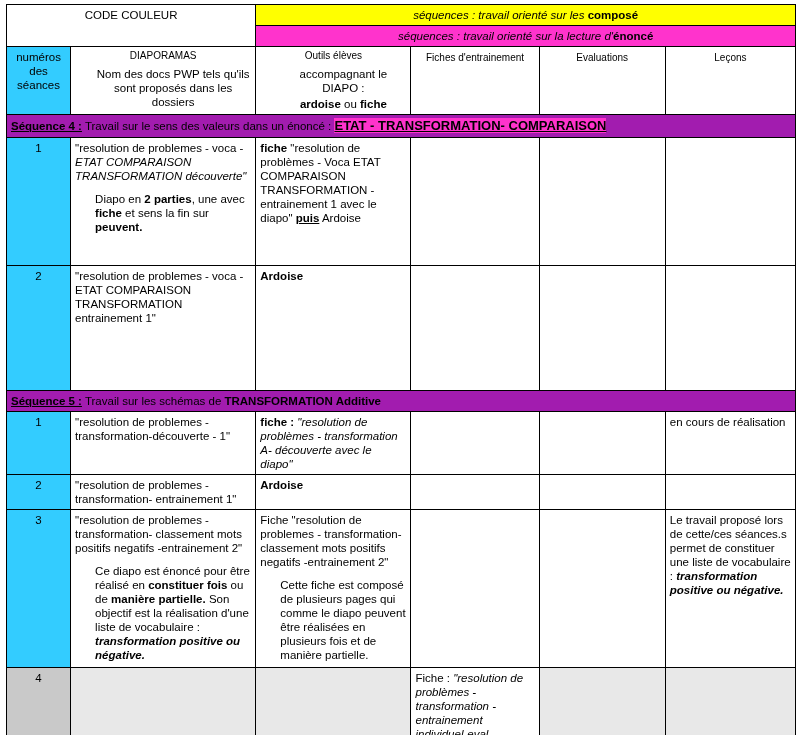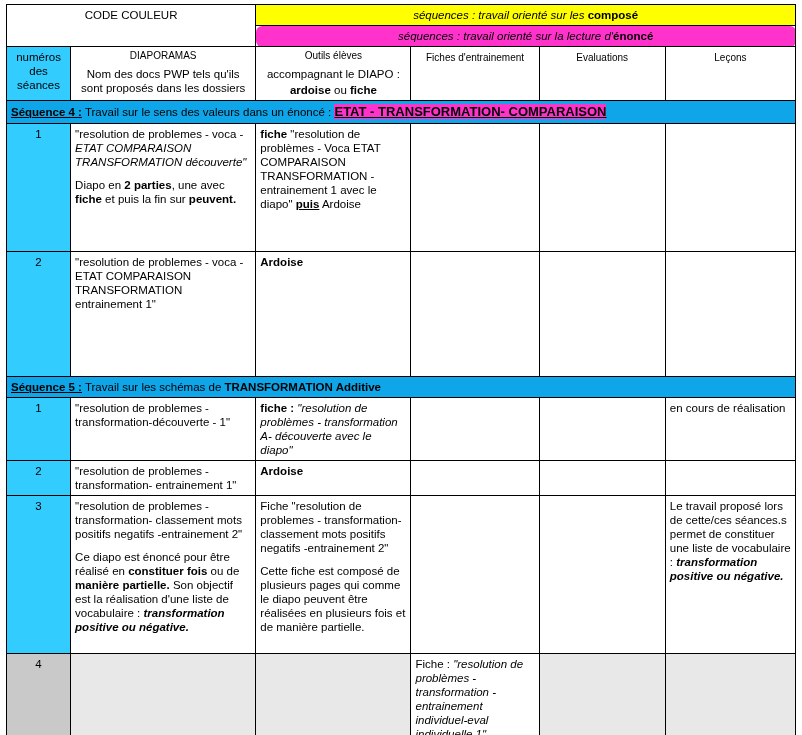--- a/index.html
+++ b/index.html
@@ -57,21 +57,20 @@
     font-size: 12px;
     padding: 4px;
   }
   .legend-magenta {
     background: #ff33cc;
     text-align: center;
     vertical-align: middle;
     font-style: italic;
     font-size: 12px;
     padding: 4px;
-    border-radius: 6px;
   }
   .legend-yellow b, .legend-magenta b { font-style: normal; font-weight: bold; }
 
   
   .hdr {
     background: #ffffff;
     text-align: center;
     vertical-align: top;
     font-size: 12px;
     padding: 4px 5px 8px 5px;
@@ -83,21 +82,21 @@
     vertical-align: middle;
     font-weight: bold;
     font-size: 12px;
     padding: 4px 2px;
     margin-top: 40px;
   }
   .hdr b { font-weight: bold; }
 
   
   .seq-banner {
-    background: #0ea5e9;
+    background: #a21caf;
     font-size: 15px;
     padding: 3px 6px;
     vertical-align: middle;
   }
   .seq-banner .seq-title {
     font-weight: bold;
     text-decoration: underline;
   }
   .seq-banner .hl-magenta {
     background: #ff33cc;
@@ -113,21 +112,21 @@
     text-align: center;
     vertical-align: middle;
     font-size: 15px;
   }
   .cell { background: #ffffff; }
   .cell-grey { background: #e8e8e8; }
   .num-grey { background: #c9c9c9; text-align:center; vertical-align:middle; font-size:15px;}
   .it { font-style: italic; }
   .u { text-decoration: underline; }
   p { margin: 0 0 0 0; }
-  p + p { margin-top: 9px; }
+  p + p { margin-top: 9px; margin-left: 20px; }
 </style>
 </head>
 <body>
 
 <div class="sheet">
 <table class="grid">
   <colgroup>
     <col class="c0">
         <col class="c1">
         <col class="c2">
@@ -162,21 +161,21 @@
     </tr>
 
     <tr>
       <td class="seq-banner" colspan="6"><span class="seq-title">Séquence 4 :</span><span> Travail sur le sens des valeurs dans un énoncé : </span><span class="hl-magenta">ETAT - TRANSFORMATION- COMPARAISON</span></td>
     </tr>
 
     <tr style="height:128px;">
       <td class="num-cell">1</td>
       <td class="cell">
         <p><span>"resolution de problemes - voca -</span> <span class="it">ETAT COMPARAISON TRANSFORMATION découverte"</span></p>
-        <p><span>Diapo en </span><b>2 parties</b><span>, une avec </span><b>fiche</b><span> et puis la fin sur </span><b>peuvent.</b></p>
+        <p><span>Diapo en </span><b>2 parties</b><span>, une avec </span><b>fiche</b><span> et sens la fin sur </span><b>peuvent.</b></p>
       </td>
       <td class="cell"><b>fiche</b><span> "resolution de problèmes - Voca ETAT COMPARAISON TRANSFORMATION - entrainement 1 avec le diapo"  </span><b class="u">puis</b><span>  Ardoise</span></td>
       <td class="cell"></td>
       <td class="cell"></td>
       <td class="cell"></td>
     </tr>
 
     <tr style="height:125px;">
       <td class="num-cell">2</td>
       <td class="cell">"resolution de problemes - voca - ETAT COMPARAISON TRANSFORMATION entrainement 1"</td>

